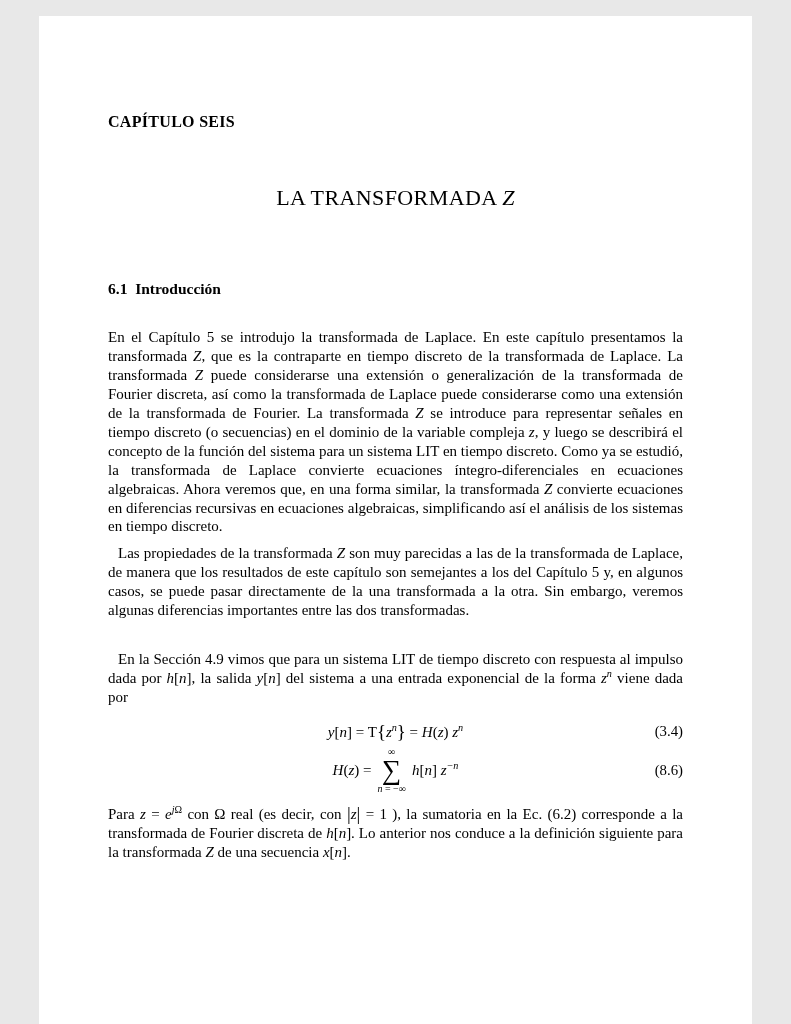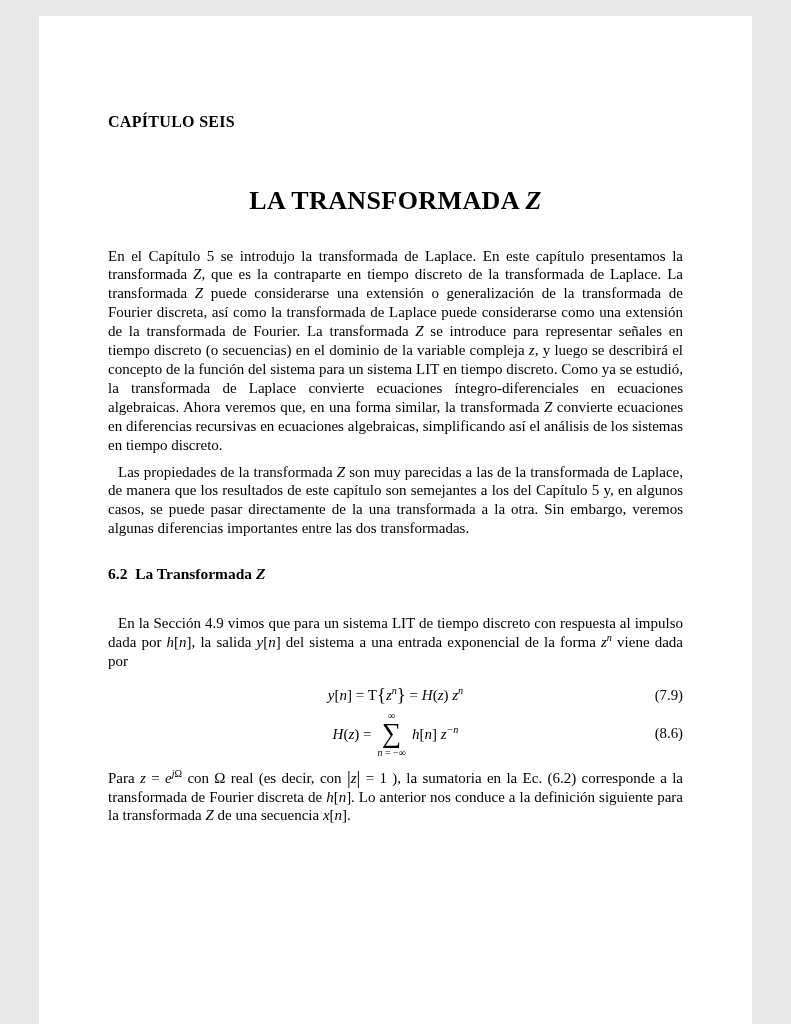--- a/index.html
+++ b/index.html
@@ -16,22 +16,22 @@
   .content { padding: 97px 69px 0 69px; }
 
   .chapter {
     font-size: 16px;
     font-weight: bold;
     letter-spacing: 0.3px;
     line-height: 1.15;
   }
   .title {
     margin-top: 54px;
-    font-size: 26px;
-    font-weight: bold;
+    font-size: 22px;
+    font-weight: normal;
     text-align: center;
     letter-spacing: 0.4px;
     line-height: 1.2;
   }
   .heading {
     font-size: 15.5px;
     font-weight: bold;
     white-space: pre-wrap;
     line-height: 1.2;
   }
@@ -89,32 +89,32 @@
 </head>
 <body>
 
 <div class="page">
   <div class="content">
 
     <div class="chapter">CAPÍTULO SEIS</div>
 
     <h1 class="title"><span>LA TRANSFORMADA </span><span class="rt-it">Z</span></h1>
 
+    <h2 class="heading h61">6.1  Introducción</h2>
 
     <p class="para p1"><span>En el Capítulo 5 se introdujo la transformada de Laplace. En este capítulo presentamos la transformada </span><span class="rt-it">Z</span><span>, que es la contraparte en tiempo discreto de la transformada de Laplace. La transformada </span><span class="rt-it">Z</span><span> puede considerarse una extensión o generalización de la transformada de Fourier discreta, así como la transformada de Laplace puede considerarse como una extensión de la transformada de Fourier. La transformada </span><span class="rt-it">Z</span><span> se introduce para representar señales en tiempo discreto (o secuencias) en el dominio de la variable compleja </span><span class="rt-it">z</span><span>, y luego se describirá el concepto de la función del sistema para un sistema LIT en tiempo discreto. Como ya se estudió, la transformada de Laplace convierte ecuaciones íntegro-diferenciales en ecuaciones algebraicas. Ahora veremos que, en una forma similar, la transformada </span><span class="rt-it">Z</span><span> convierte ecuaciones en diferencias recursivas en ecuaciones algebraicas, simplificando así el análisis de los sistemas en tiempo discreto.</span></p>
 
     <p class="para p2 indent"><span>Las propiedades de la transformada </span><span class="rt-it">Z</span><span> son muy parecidas a las de la transformada de Laplace, de manera que los resultados de este capítulo son semejantes a los del Capítulo 5 y, en algunos casos, se puede pasar directamente de la una transformada a la otra. Sin embargo, veremos algunas diferencias importantes entre las dos transformadas.</span></p>
 
-    <h2 class="heading h62"><span>6.2  La Transformada </span><span class="rt-it">Z</span></h2>
 
     <p class="para p3 indent"><span>En la Sección 4.9 vimos que para un sistema LIT de tiempo discreto con respuesta al impulso dada por </span><span class="rt-it">h</span><span>[</span><span class="rt-it">n</span><span>], la salida </span><span class="rt-it">y</span><span>[</span><span class="rt-it">n</span><span>] del sistema a una entrada exponencial de la forma </span><span class="rt-it">z</span><span class="rt-it rt-sup">n</span><span> viene dada por</span></p>
 
     <div class="equation eq1">
       <span class="eq-body"><span class="rt-it">y</span><span>[</span><span class="rt-it">n</span><span>] = T</span><span class="rt-big">{</span><span class="rt-it">z</span><span class="rt-it rt-sup">n</span><span class="rt-big">}</span><span> = </span><span class="rt-it">H</span><span>(</span><span class="rt-it">z</span><span>) </span><span class="rt-it">z</span><span class="rt-it rt-sup">n</span></span>
-      <span class="eq-number">(7.9)</span>
+      <span class="eq-number">(3.4)</span>
     </div>
 
 
     <div class="equation eq2">
       <span class="eq-body">
         <span><span class="rt-it">H</span><span>(</span><span class="rt-it">z</span><span>) = </span></span>
         <span class="sigma">
           <span class="sig-top">∞</span>
           <span class="sig-sym">∑</span>
           <span class="sig-bot"><span class="rt-it">n</span><span> = −∞</span></span>

